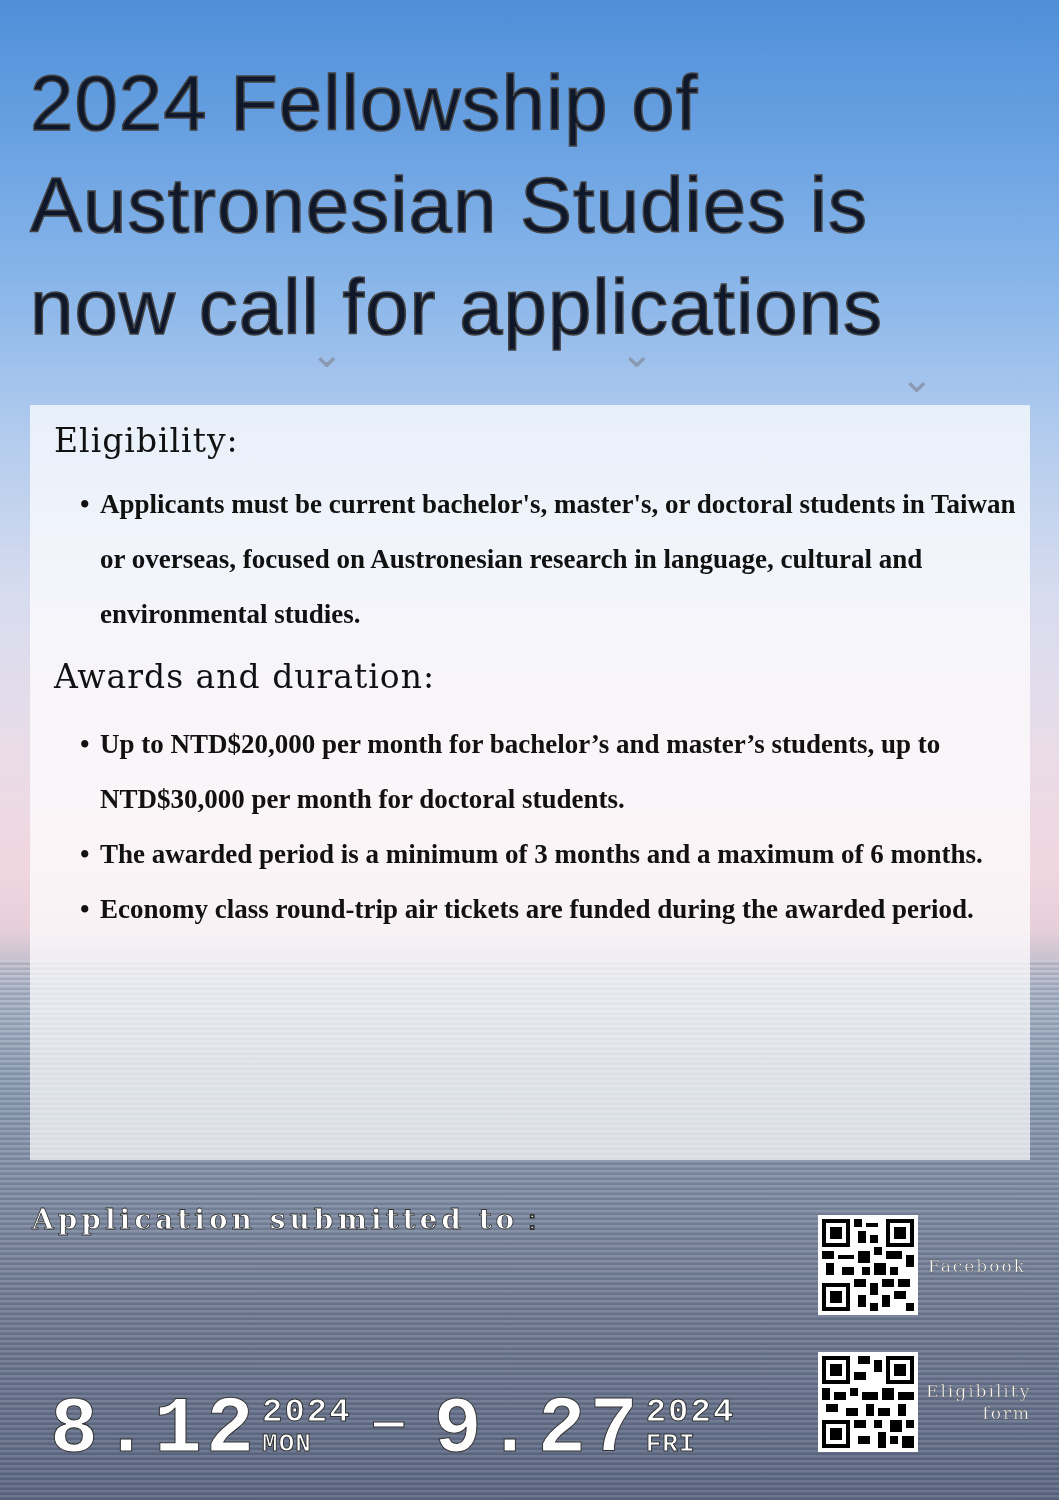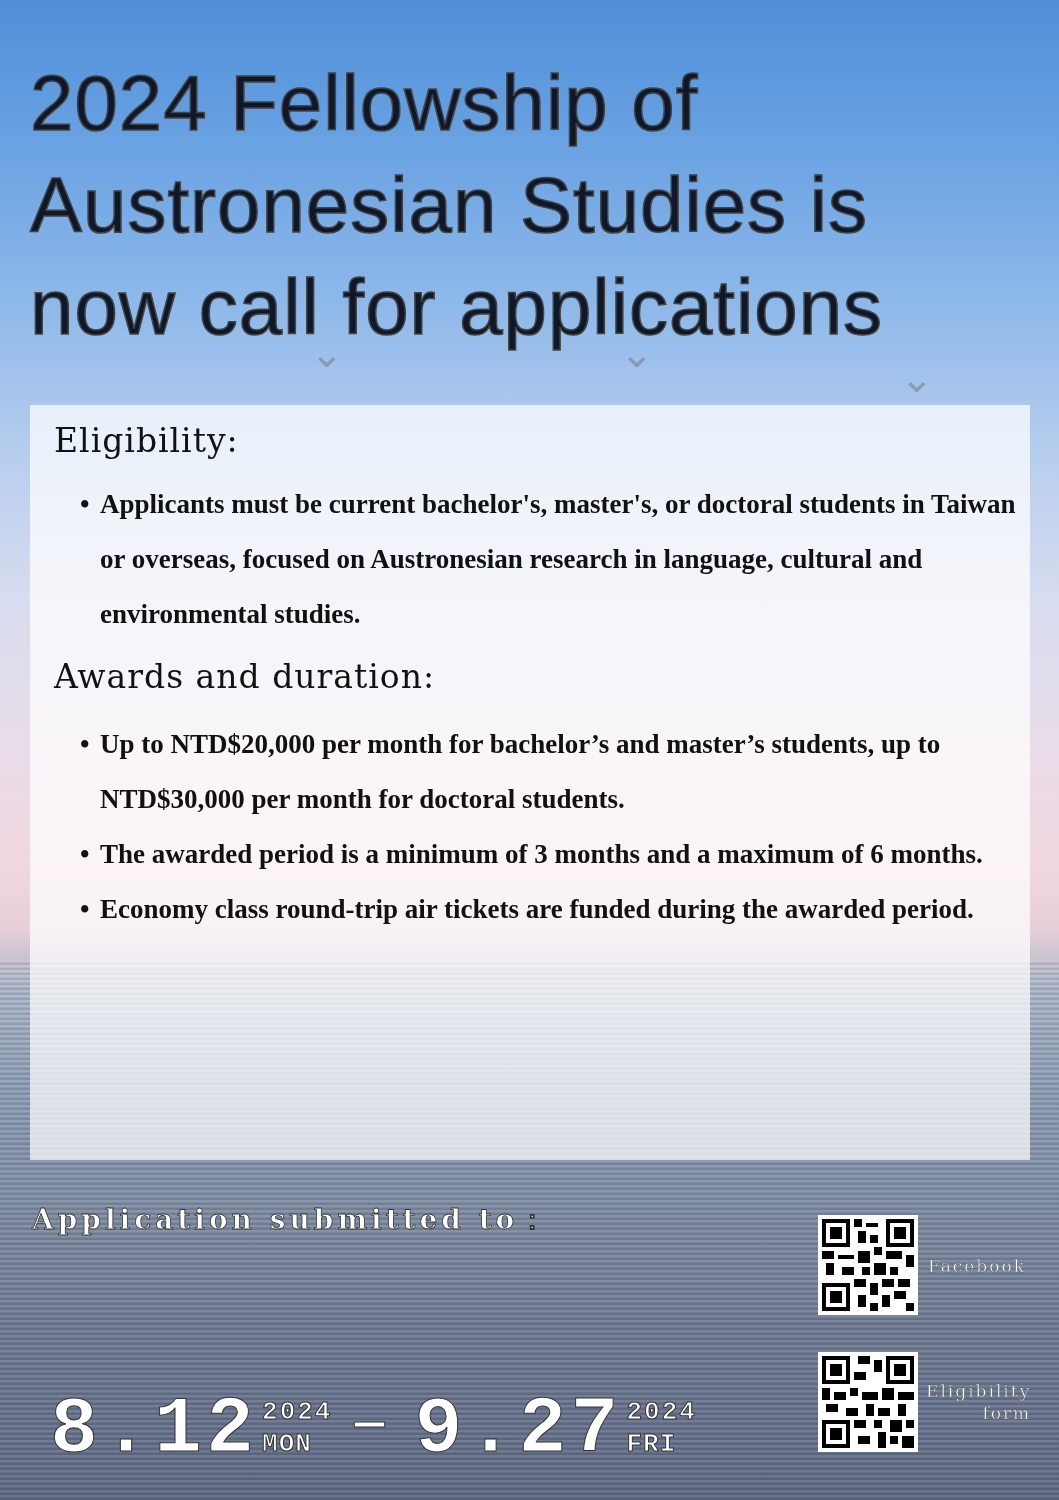--- a/index.html
+++ b/index.html
@@ -55,21 +55,21 @@
   }
   .contact .email { text-decoration:underline; text-decoration-thickness:3px; }
   .dates {
     position:absolute; left:30px; top:1385px; height:90px;
     font-family: Liberation Mono, monospace; color:#fff; font-weight:bold;
     -webkit-text-stroke:1px #333;
     display:flex; align-items:center;margin-left:20px;
   }
   .big { font-size:80px; line-height:80px; letter-spacing:4px; }
   .stack { display:flex; flex-direction:column; margin-left:4px; margin-bottom:4px; }
-  .stack .yr { font-size:26px; line-height:32px; letter-spacing:2px; }
+  .stack .yr { font-size:34px; line-height:32px; letter-spacing:2px; }
   .stack .dw { font-size:26px; line-height:32px; letter-spacing:1px; }
   .dash { font-size:50px; margin:0 30px 14px 22px; }
   .qr {
     position:absolute; width:100px; height:100px; background:#fff;
   }
   .qr svg { width:100%; height:100%; display:block; }
   .qrlabel {
     position:absolute; font-family: "DejaVu Serif", serif; color:#fff;
     font-size:17px; letter-spacing:2px; text-align:right;
     -webkit-text-stroke:0.4px #555; line-height:22px;

